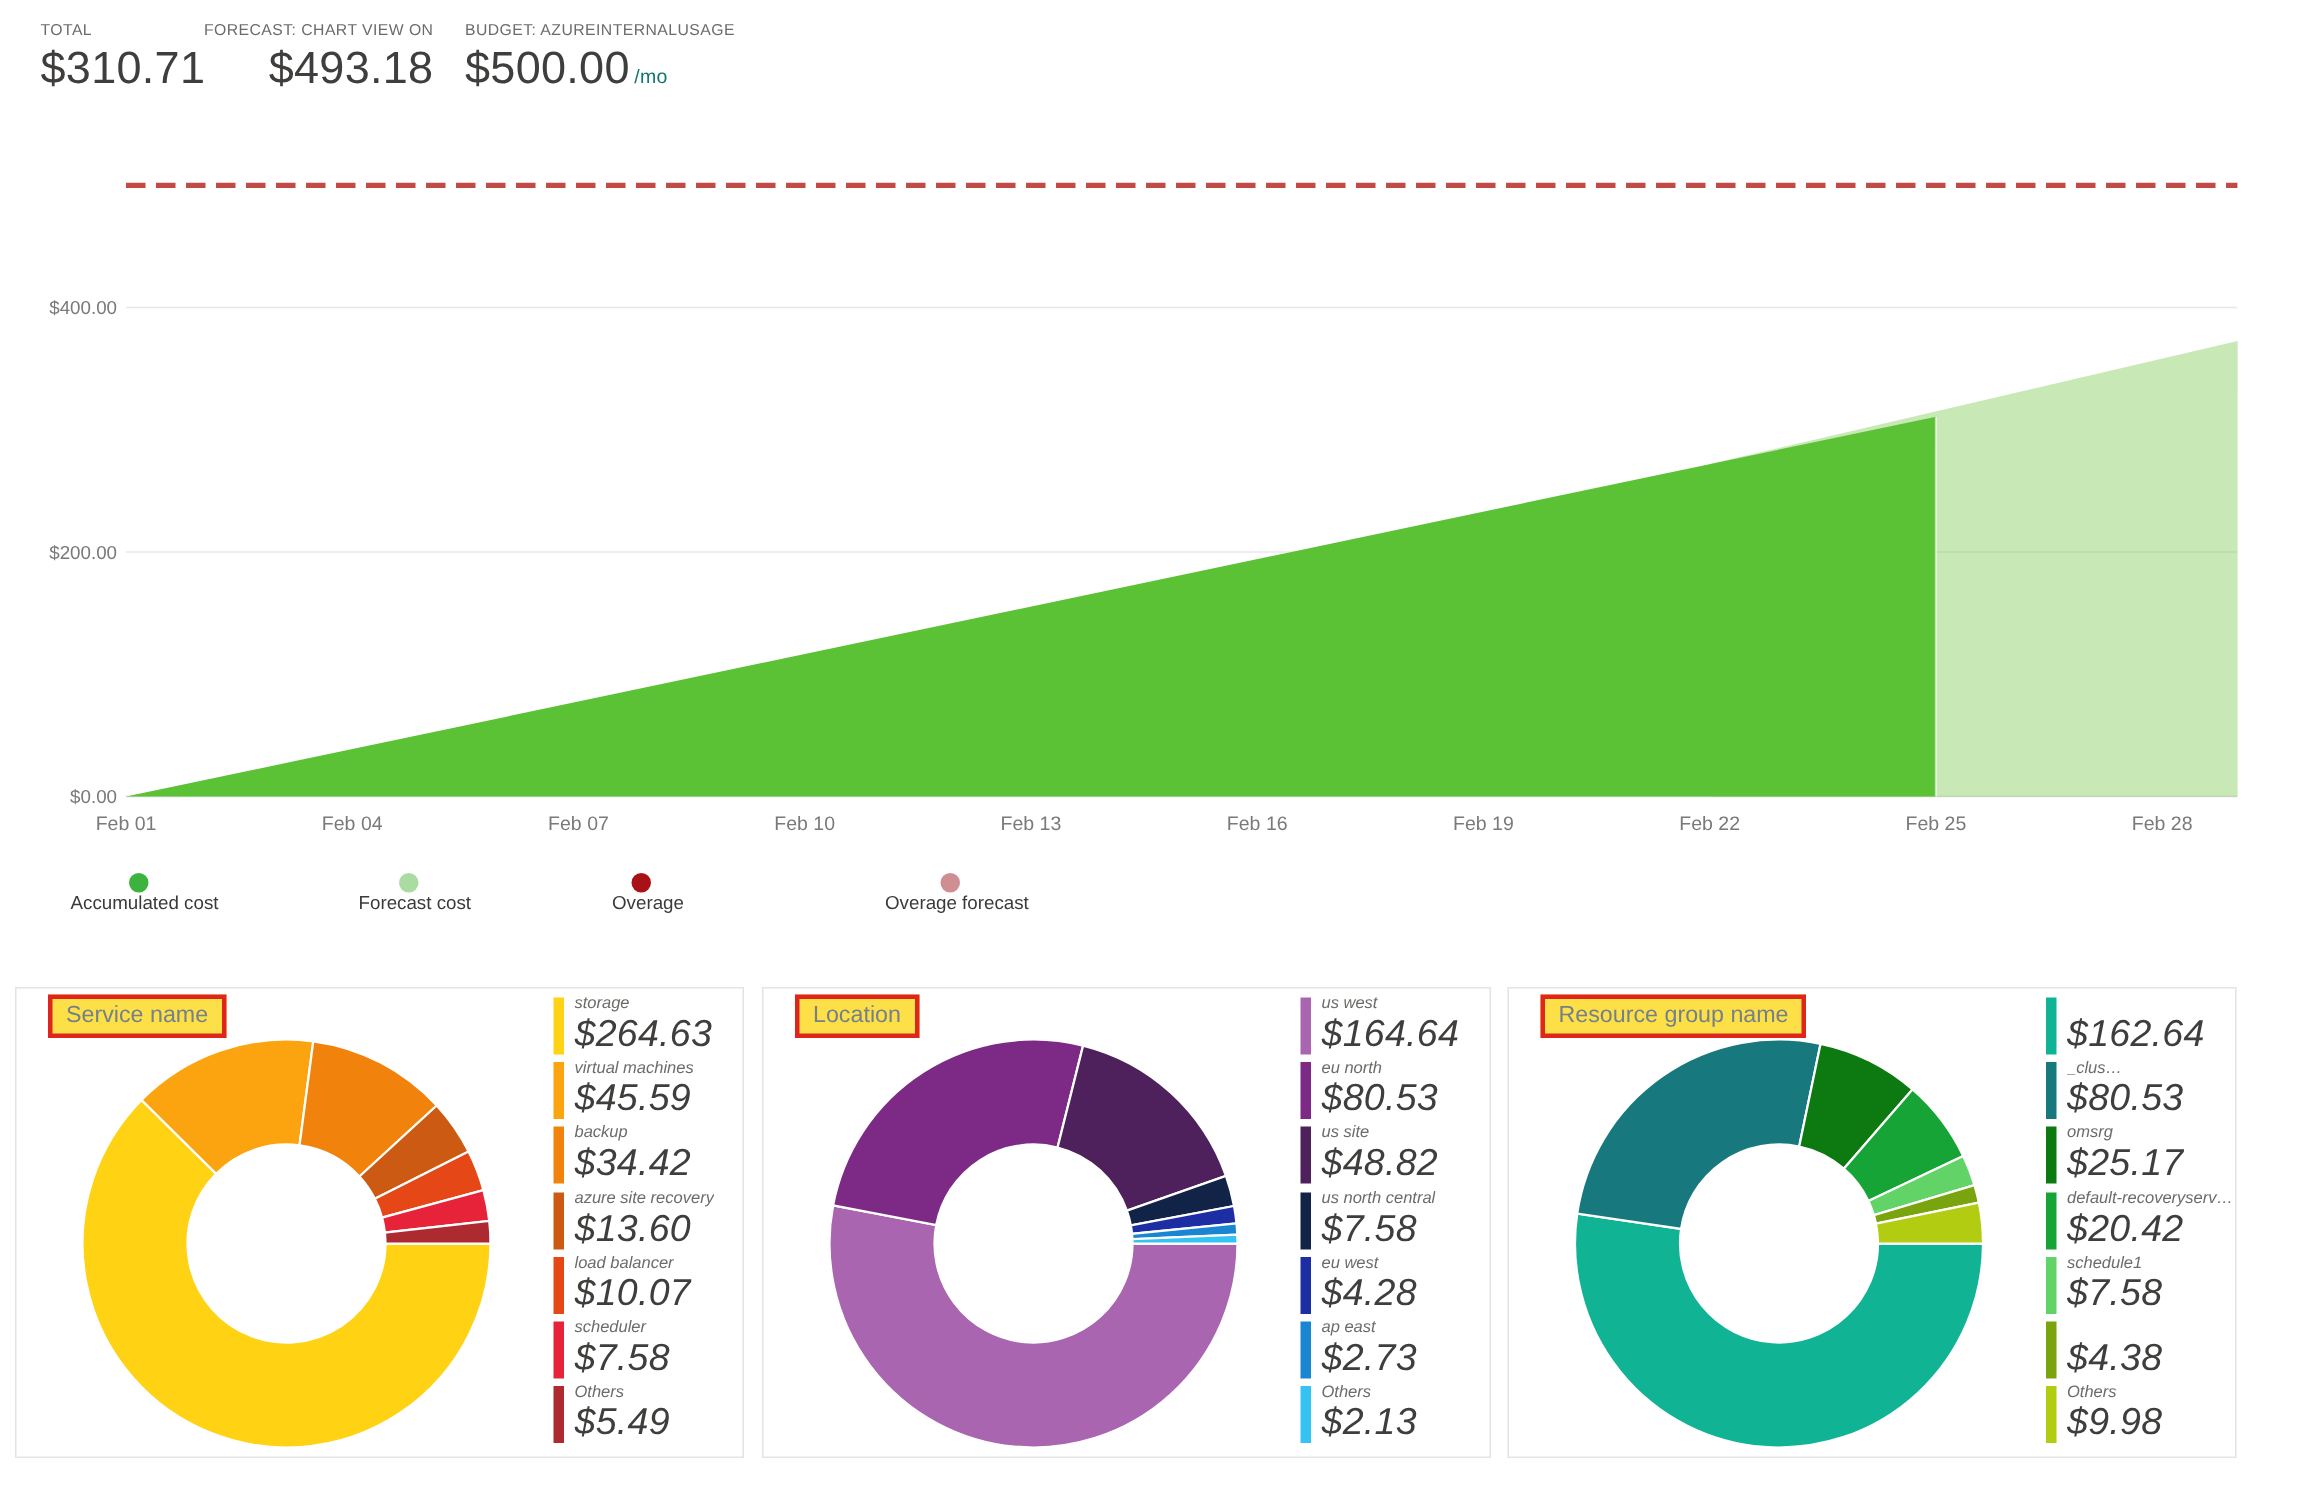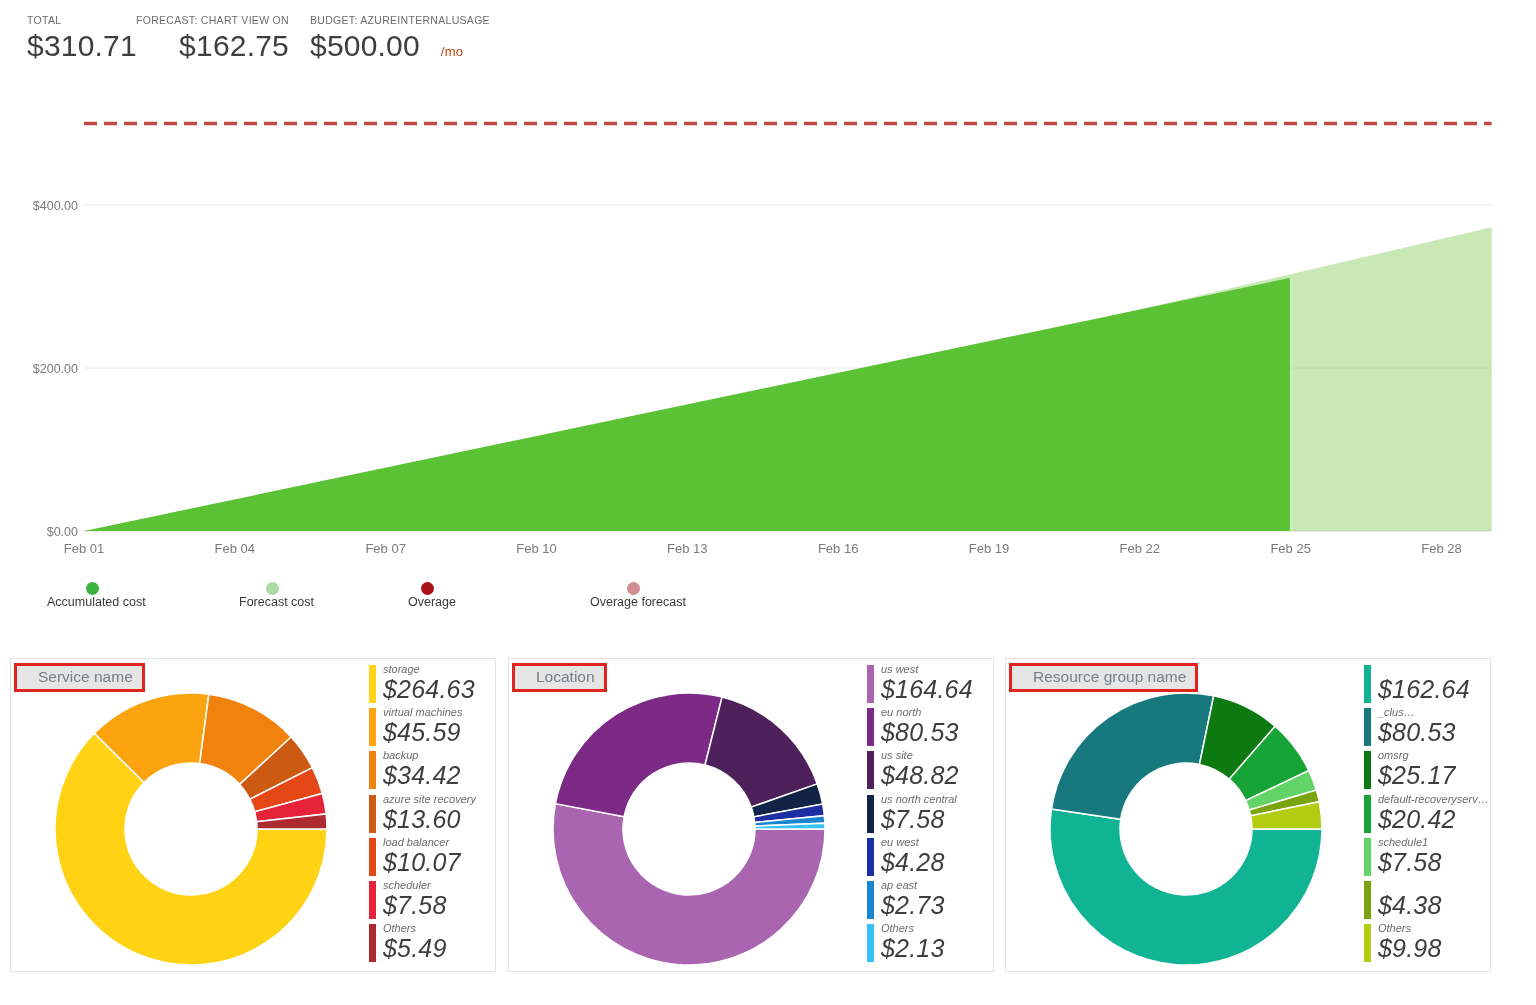--- a/index.html
+++ b/index.html
@@ -3,61 +3,61 @@
 <meta charset="utf-8">
 <style>
   html,body{margin:0;padding:0;background:#fff;}
   body{position:relative;width:1536px;height:1005px;font-family:"Liberation Sans",sans-serif;overflow:hidden;}
 
   
   .stats{position:absolute;left:0;top:14px;width:100%;height:60px;}
   .stat{position:absolute;top:0;}
   .stat-label{font-size:10.5px;color:#6b6b6b;letter-spacing:.3px;margin-bottom:3px;}
   .stat-value{font-size:30px;font-weight:300;color:#3f3e3d;letter-spacing:.2px;}
-  .stat-suffix{font-size:13px;color:#c2410c;font-weight:400;margin-left:21px;}
+  .stat-suffix{font-size:13px;color:#0f766e;font-weight:400;margin-left:3px;}
   #stat-total{left:27px;}
   #stat-forecast{left:136px;text-align:right;}
   #stat-budget{left:310px;}
 
   
   #areaChart{position:absolute;left:0;top:100px;}
   #areaChart text{font-family:"Liberation Sans",sans-serif;}
 
   
   .chart-legend{position:absolute;left:0;top:582px;width:100%;height:20px;}
   .cl-item{position:absolute;top:0;display:flex;align-items:center;cursor:pointer;flex-direction:column;}
   .cl-dot{width:13px;height:13px;border-radius:50%;margin-right:8px;flex:none;}
   .cl-label{font-size:12.5px;color:#3b3a39;}
 
   
   .panel{position:absolute;top:658px;width:486px;height:314px;border:1px solid #e4e4e4;background:#fff;box-sizing:border-box;}
   #panel-service{left:10px;}
   #panel-location{left:508px;}
   #panel-resource{left:1005px;}
-  .title-box{position:absolute;left:3px;top:4px;border:3px solid #e0251c;padding:2px 9px 3px 21px;background:#e5e5e5;}
+  .title-box{position:absolute;left:21px;top:4px;border:3px solid #e0251c;padding:2px 9px 3px 9px;background:#fde047;}
   .panel-title{font-size:15.5px;color:#75808a;white-space:nowrap;}
   .donut-svg{position:absolute;left:40px;top:30px;}
   .donut-legend{position:absolute;left:358px;top:4px;width:126px;}
   .dl-row{display:flex;align-items:flex-start;height:43.2px;box-sizing:border-box;cursor:pointer;font-style:italic;}
   .dl-bar{width:7px;height:38px;margin:2px 7px 0 0;flex:none;}
   .dl-text{overflow:hidden;}
   .dl-label{font-size:11px;color:#6e6b68;line-height:13px;height:13px;white-space:nowrap;overflow:hidden;text-overflow:ellipsis;max-width:112px;}
   .dl-value{font-size:25px;font-weight:300;color:#3f3e3d;line-height:27px;letter-spacing:.2px;}
 </style>
 </head>
 <body>
 
 <div class="stats">
   <div class="stat" id="stat-total">
     <div class="stat-label">TOTAL</div>
     <div class="stat-value">$310.71</div>
   </div>
   <div class="stat" id="stat-forecast">
     <div class="stat-label">FORECAST: CHART VIEW ON</div>
-    <div class="stat-value">$162.75</div>
+    <div class="stat-value">$493.18</div>
   </div>
   <div class="stat" id="stat-budget">
     <div class="stat-label">BUDGET: AZUREINTERNALUSAGE</div>
     <div class="stat-value"><span>$500.00</span><span class="stat-suffix">/mo</span></div>
   </div>
 </div>
 
 <svg id="areaChart" width="1536" height="470" viewBox="0 100 1536 470">
     <line x1="84" x2="1491.6" y1="531" y2="531" stroke="#d8d8d8" stroke-width="1"></line>
     <text x="78" y="535.5" text-anchor="end" font-size="12.5" fill="#7a7a7a">$0.00</text>

